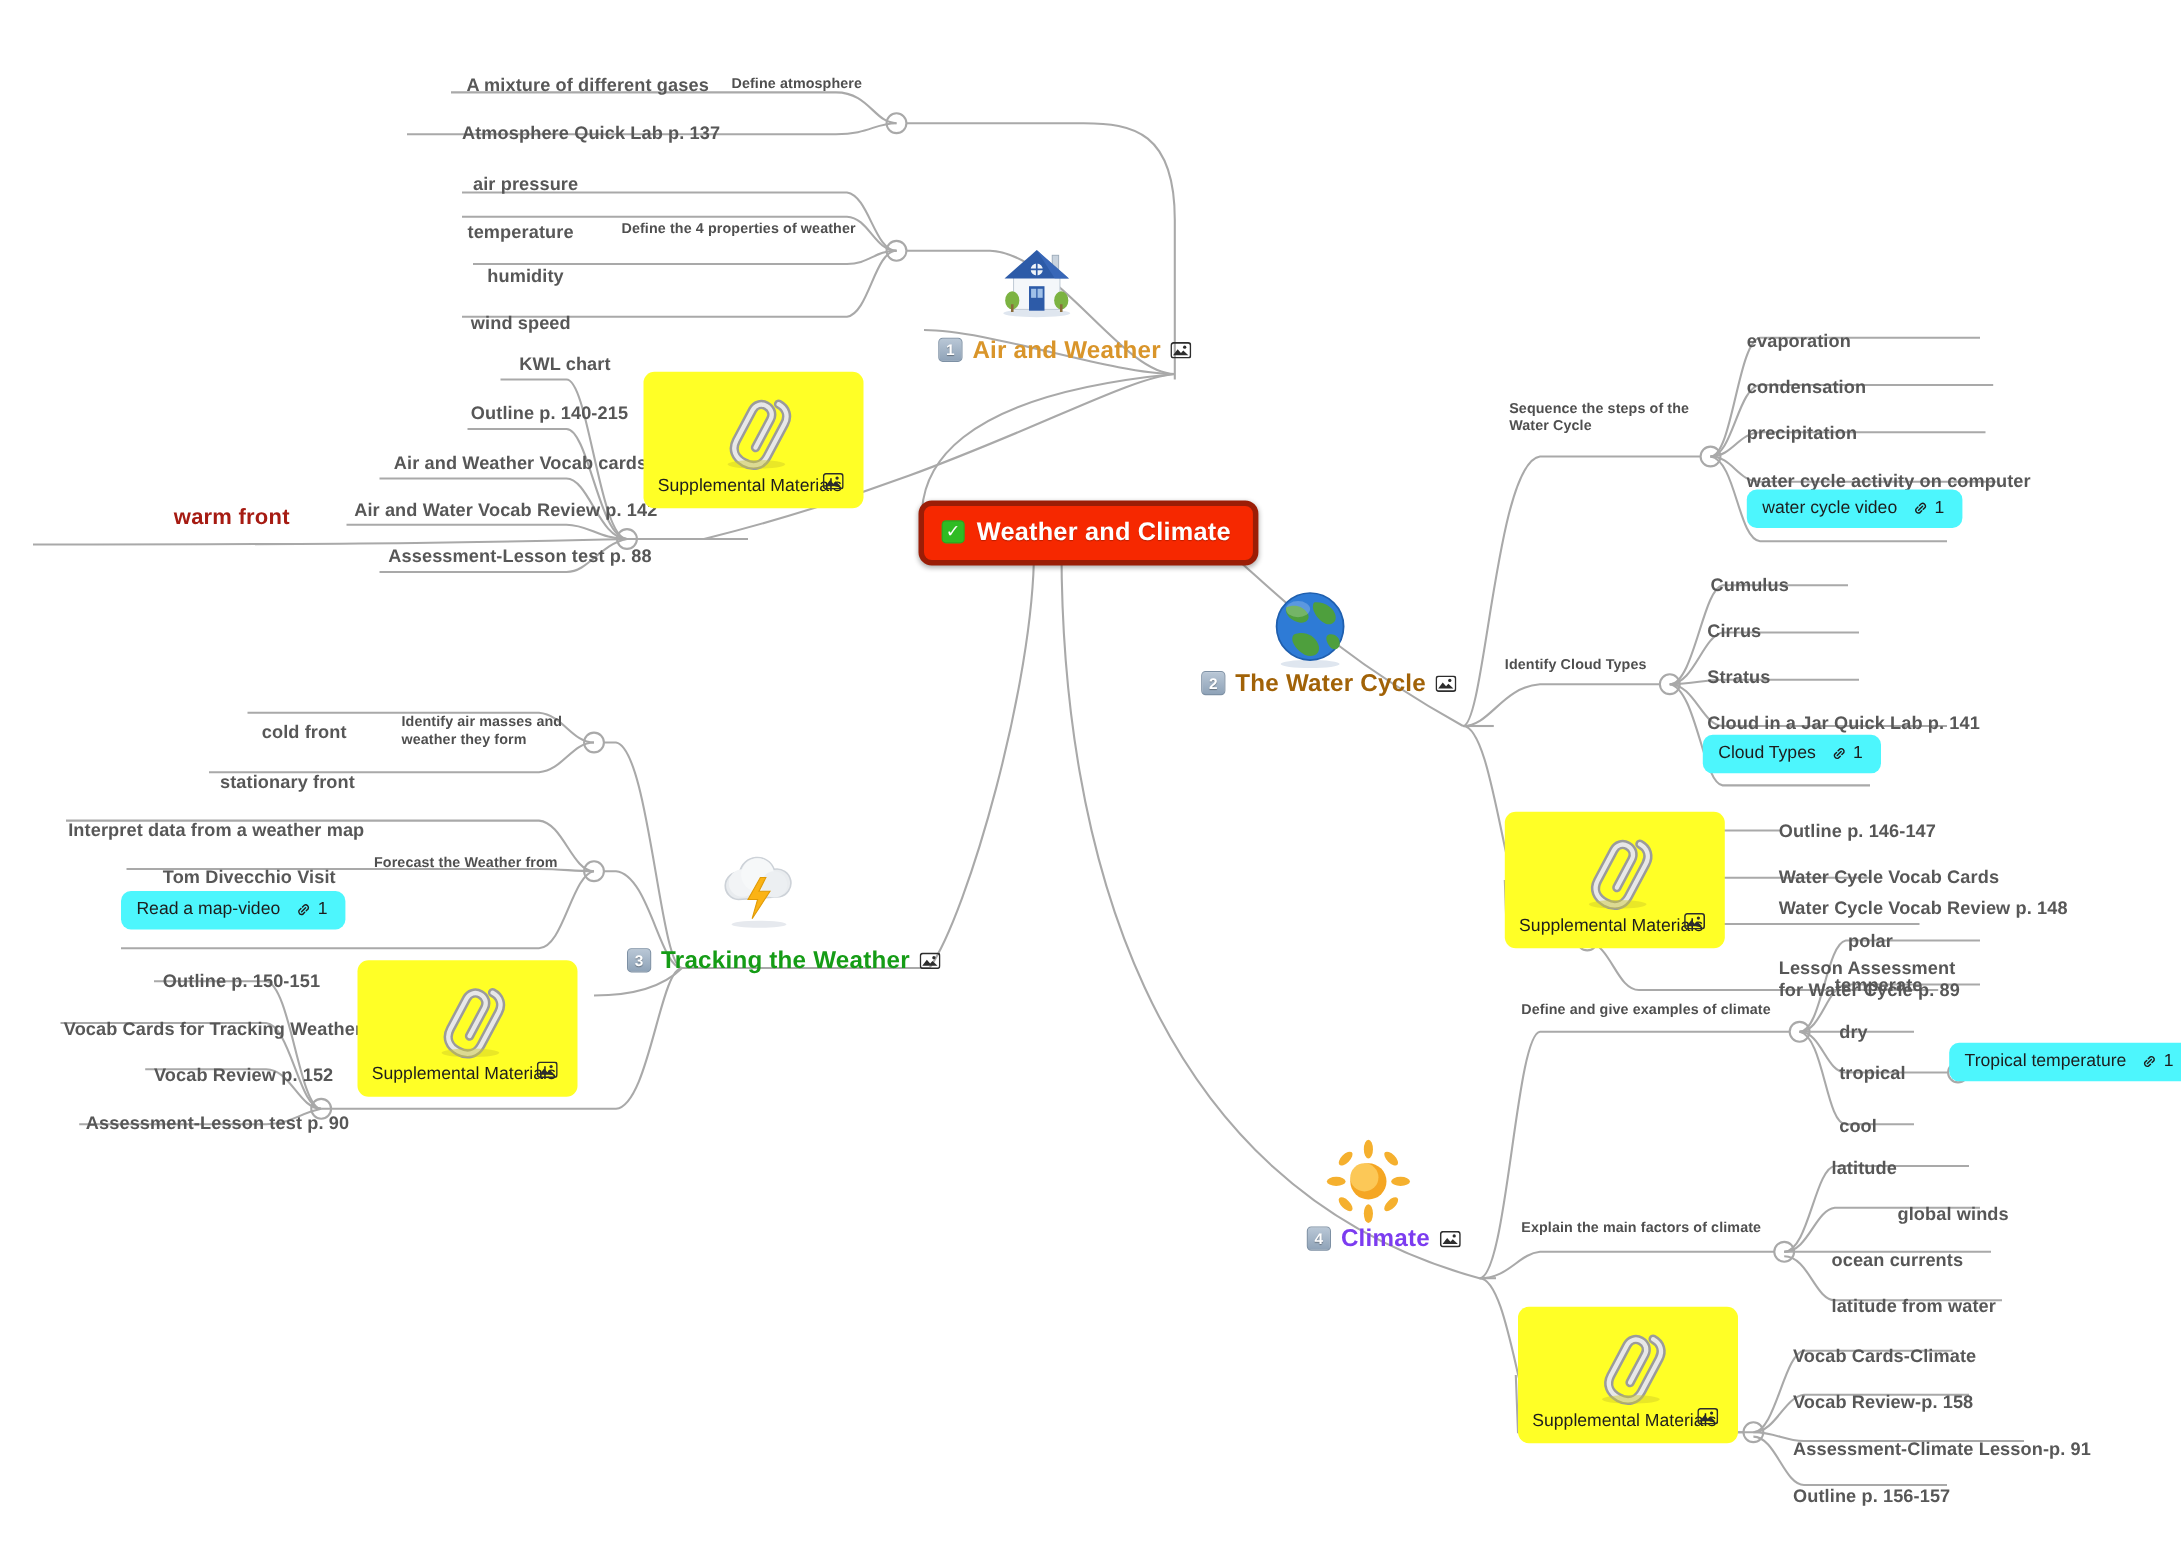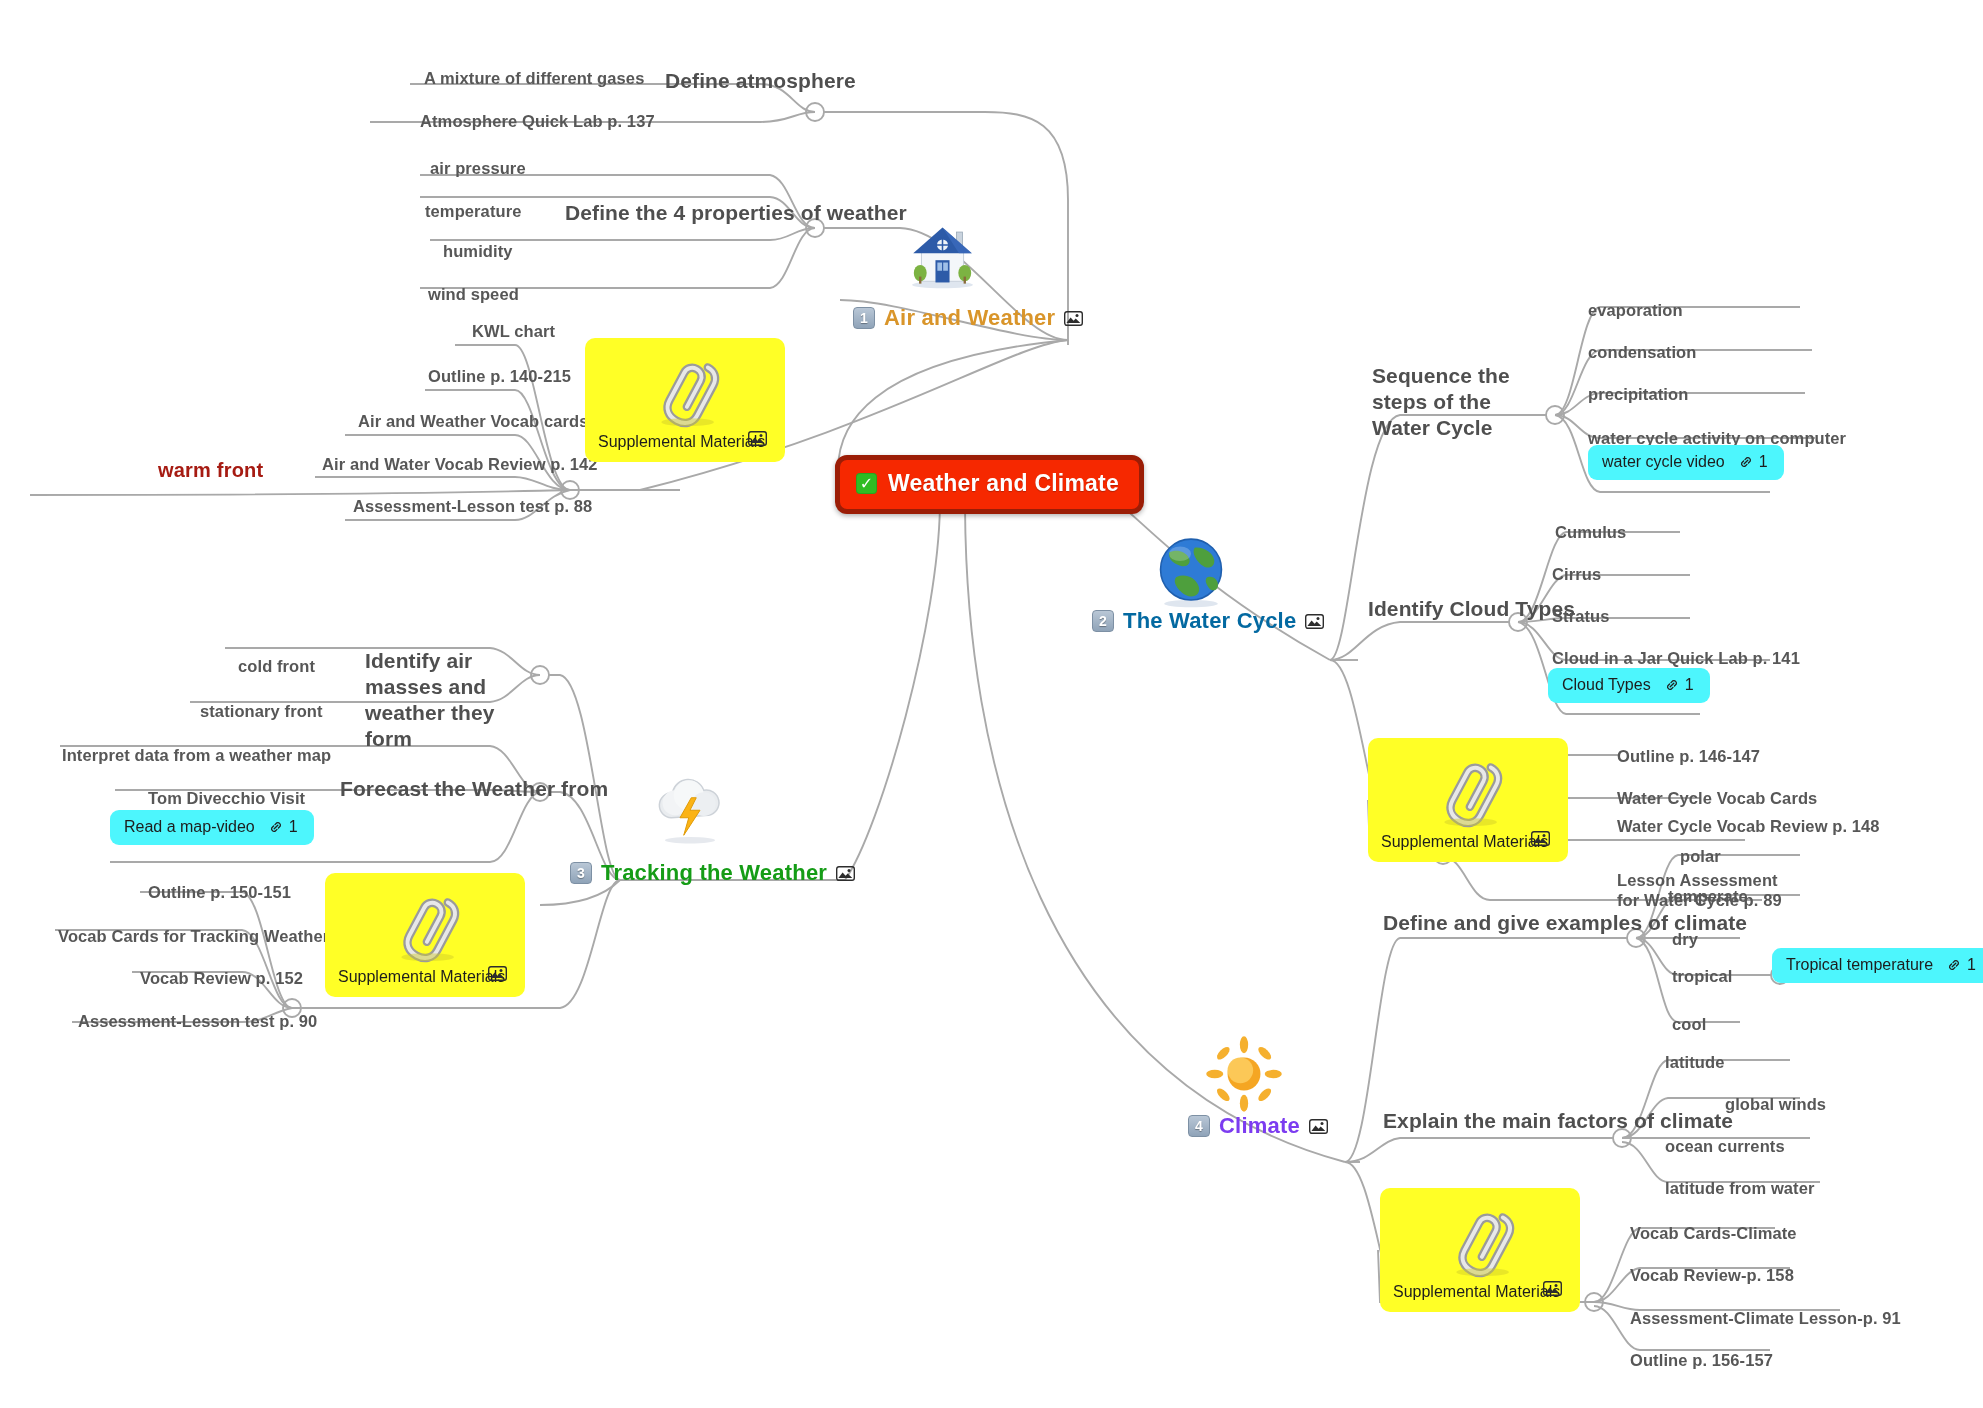--- a/index.html
+++ b/index.html
@@ -15,21 +15,21 @@
   svg.wires circle{fill:#ffffff;stroke:#a9a9a9;stroke-width:1.9;}
 
   
   .node{position:absolute;white-space:nowrap;}
   .leaf{
     color:#5c5c5c;font-size:16.5px;letter-spacing:.1px;line-height:1.22;
   }
   .leaf.b{font-weight:bold;color:#575757;margin-top:16px;}
   .leaf.wrap{white-space:normal;width:175px;}
   .branchlabel{
-    color:#4f4f4f;font-size:21px;font-weight:bold;letter-spacing:.1px;line-height:1.24;
+    color:#4f4f4f;font-size:13px;font-weight:bold;letter-spacing:.1px;line-height:1.24;
   }
   .branchlabel.wrap{white-space:normal;}
 
   
   .root{
     position:absolute;
     background:#f62800;
     border:5px solid #9b1d06;
     border-radius:12px;
     padding:10px 20px 12px 16px;
@@ -281,21 +281,21 @@
       <circle cx="32" cy="30" r="25" fill="none" stroke="#1f5fae" stroke-width="1.3"></circle>
       <path d="M14 16 C20 13 27 15 30 20 C33 25 28 28 24 27 C19 26 13 22 14 16 Z" fill="#4e9f3d"></path>
       <path d="M35 12 C42 11 50 16 51 22 C52 28 46 30 42 27 C37 24 32 16 35 12 Z" fill="#4e9f3d"></path>
       <path d="M20 36 C27 33 35 36 38 43 C41 50 34 54 28 51 C22 48 16 40 20 36 Z" fill="#4e9f3d"></path>
       <path d="M46 36 C51 35 55 39 54 44 C53 48 48 48 46 44 C44 41 43 37 46 36 Z" fill="#4e9f3d"></path>
       <ellipse cx="23" cy="17" rx="9" ry="6" fill="#ffffff" opacity="0.22"></ellipse>
     </svg>
   </div>
   <div class="mainbranch" style="left:1092px;top:608px;">
     <span class="numbadge">2</span>
-    <span class="mb-label" style="color:#0369a1;">The Water Cycle</span>
+    <span class="mb-label" style="color:#a16207;">The Water Cycle</span>
     <span class="imgicon">
       <svg width="19" height="15" viewBox="0 0 19 15">
           <rect x="0.7" y="0.7" width="17.6" height="13.6" rx="2.2" fill="none" stroke="#2d2d2d" stroke-width="1.4"></rect>
           <circle cx="13" cy="4.6" r="1.5" fill="#2d2d2d"></circle>
           <path d="M2.4 12 L6.6 6.4 L9.6 9.8 L11.7 7.6 L16.3 12 Z" fill="#2d2d2d"></path>
         </svg>
     </span>
   </div>
 
   <div class="node branchlabel wrap" style="left:1372px;top:363px;width:180px;">Sequence the steps of the Water Cycle</div>

